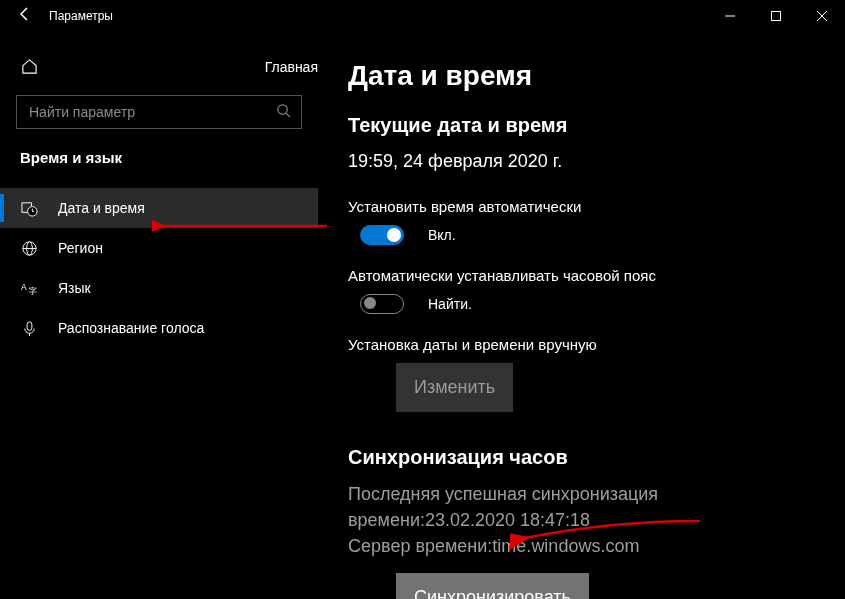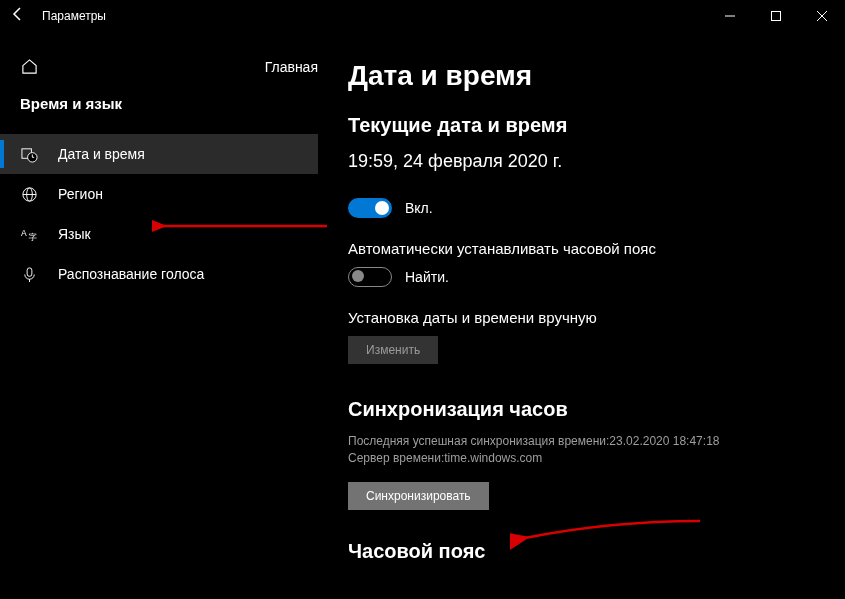--- a/index.html
+++ b/index.html
@@ -11,21 +11,21 @@
     color: #fff;
     font-family: "Segoe UI", Arial, sans-serif;
     font-size: 14px;
     overflow: hidden;
   }
   .titlebar {
     height: 32px;
     display: flex;
     align-items: center;
     justify-content: space-between;
-    padding-left: 10px;
+    padding-left: 17px;
     background: #000;
   }
   .titlebar-left {
     display: flex;
     align-items: center;
     gap: 16px;
   }
   .back-arrow {
     font-size: 16px;
     cursor: pointer;
@@ -135,22 +135,23 @@
     font-size: 18px;
     margin-bottom: 26px;
   }
   .setting-label {
     font-size: 15px;
     margin-bottom: 10px;
   }
   .toggle-row {
     display: flex;
     align-items: center;
-    gap: 13px;
+    gap: 24px;
     margin-bottom: 22px;
+    margin-left: 12px;
   }
   .toggle {
     width: 44px;
     height: 20px;
     border-radius: 10px;
     position: relative;
     cursor: pointer;
   }
   .toggle.on {
     background: #0078d4;
@@ -174,38 +175,39 @@
     left: 3px;
     top: 2px;
     width: 12px;
     height: 12px;
     border-radius: 50%;
     background: #888;
   }
   .btn {
     display: inline-block;
     background: #333333;
-    padding: 7px 18px;
-    font-size: 12px;
+    padding: 14px 18px;
+    font-size: 18px;
     color: #9a9a9a;
     cursor: default;
     border: none;
+    margin-left: 48px;
   }
   .btn.enabled {
     background: #737373;
     color: #fff;
     cursor: pointer;
   }
   .sync-heading {
     font-size: 20px;
     font-weight: 600;
     margin-bottom: 12px;
   }
   .sync-info {
-    font-size: 12px;
+    font-size: 18px;
     color: #9e9e9e;
     line-height: 1.45;
     margin-bottom: 14px;
   }
   .arrow-annotation {
     position: absolute;
     pointer-events: none;
   }
 </style>
 </head>
@@ -244,20 +246,29 @@
   <div class="sidebar">
     <div class="home-row">
       <span class="nav-icon">
         <svg width="17" height="17" viewBox="0 0 18 18">
             <path d="M2 8 L9 2 L16 8 V16 H2 Z" stroke="#fff" fill="none" stroke-width="1.2"></path>
           </svg>
       </span>
       <span>Главная</span>
     </div>
 
+    <div class="search-box">
+      <input type="text" placeholder="Найти параметр" style="">
+      <span class="search-icon">
+        <svg width="15" height="15" viewBox="0 0 16 16">
+            <circle cx="7" cy="7" r="5" stroke="#888" fill="none" stroke-width="1.3"></circle>
+            <line x1="11" y1="11" x2="15" y2="15" stroke="#888" stroke-width="1.3"></line>
+          </svg>
+      </span>
+    </div>
 
     <div class="cat-header">Время и язык</div>
 
     <div class="nav-item selected">
       <span class="nav-icon">
         <svg width="17" height="17" viewBox="0 0 18 18">
             <rect x="1" y="3" width="10" height="10" stroke="#fff" fill="none" stroke-width="1"></rect>
             <circle cx="12" cy="12" r="5" stroke="#fff" fill="#000" stroke-width="1"></circle>
             <line x1="12" y1="12" x2="12" y2="9" stroke="#fff"></line>
             <line x1="12" y1="12" x2="14" y2="12" stroke="#fff"></line>
@@ -307,20 +318,21 @@
       <line x1="175" y1="10" x2="10" y2="10" stroke="#d80000" stroke-width="2.5" marker-end="url(#ah1)"></line>
     </svg>
   </div>
 
   <div class="main">
     <div class="page-title">Дата и время</div>
 
     <div class="section-heading">Текущие дата и время</div>
     <div class="datetime-text">19:59, 24 февраля 2020 г.</div>
 
+    <div class="setting-label">Установить время автоматически</div>
     <div class="toggle-row">
       <div class="toggle on">
           <div class="knob"></div>
         </div>
       <span>Вкл.</span>
     </div>
 
     <div class="setting-label">Автоматически устанавливать часовой пояс</div>
     <div class="toggle-row">
       <div class="toggle off">

